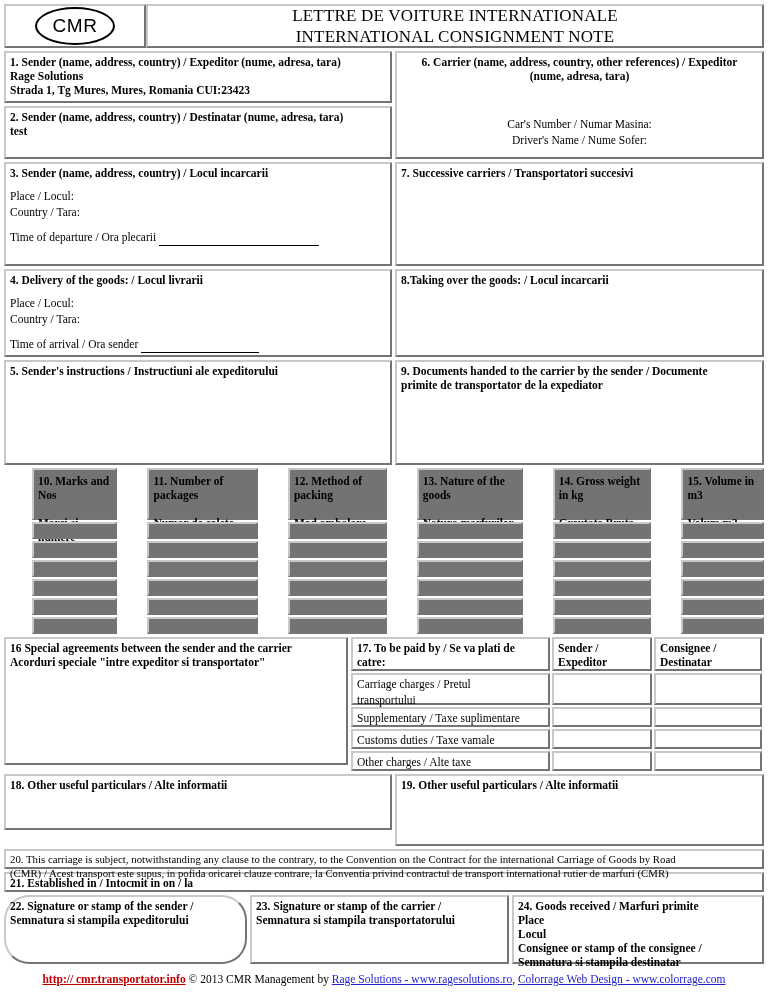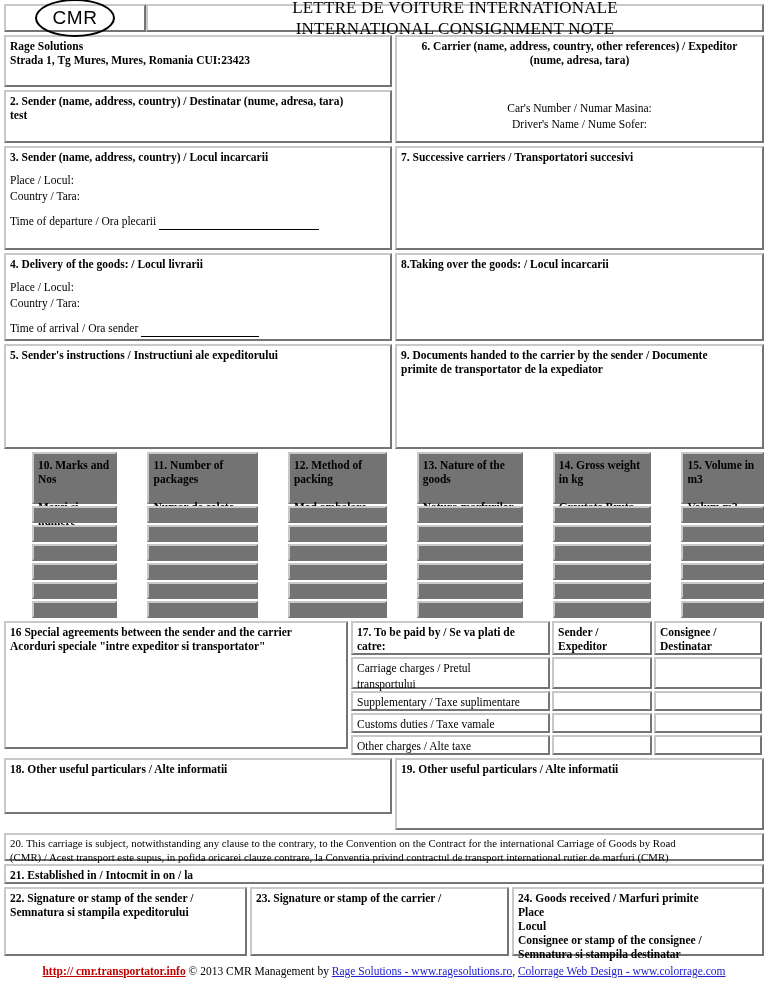--- a/index.html
+++ b/index.html
@@ -27,21 +27,21 @@
     border: 2px outset #c8c8c8;
     box-sizing: border-box;
     background: #ffffff;
     position: relative;
   }
 
   
   .header {
     display: flex;
     width: 760px;
-    height: 28px;
+    height: 44px;
     margin-bottom: 3px;
   }
   .logo-cell {
     width: 142px;
     display: flex;
     align-items: center;
     justify-content: center;
   }
   .title-cell {
     flex: 1;
@@ -149,20 +149,21 @@
     </div>
     <div class="box title-cell">
       <div class="title-line">LETTRE DE VOITURE INTERNATIONALE</div>
       <div class="title-line">INTERNATIONAL CONSIGNMENT NOTE</div>
     </div>
   </div>
 
   <div class="row2">
     <div class="colL">
       <div class="fld" style="height:52px;">
+        <div class="lbl">1. Sender (name, address, country) / Expeditor (nume, adresa, tara)</div>
         <div class="val">Rage Solutions</div>
         <div class="val">Strada 1, Tg Mures, Mures, Romania CUI:23423</div>
       </div>
       <div class="fld" style="height:53px;">
         <div class="lbl">2. Sender (name, address, country) / Destinatar (nume, adresa, tara)</div>
         <div class="val">test</div>
       </div>
     </div>
     <div class="colR">
       <div class="fld" style="height:108px;">
@@ -370,36 +371,37 @@
         <div class="lbl">18. Other useful particulars / Alte informatii</div>
       </div>
     </div>
     <div class="colR">
       <div class="fld" style="height:72px;">
         <div class="lbl">19. Other useful particulars / Alte informatii</div>
       </div>
     </div>
   </div>
 
-  <div class="full fld" style="height:28px;">
+  <div class="full fld" style="height:20px;">
     <div class="plain" style="font-size:10.8px;line-height:1.28;">20. This carriage is subject, notwithstanding any clause to the contrary, to the Convention on the Contract for the international Carriage of Goods by Road</div>
     <div class="plain" style="font-size:10.8px;line-height:1.28;">(CMR) / Acest transport este supus, in pofida oricarei clauze contrare, la Conventia privind contractul de transport international rutier de marfuri (CMR)</div>
   </div>
 
   <div class="full fld" style="height:20px;">
     <div class="lbl">21. Established in / Intocmit in on / la</div>
   </div>
 
   <div class="sig-row">
-    <div class="sg sw1" style="height:69px;">
+    <div class="sg sw1" style="height:69px;border-radius:25px;">
       <div class="lbl">22. Signature or stamp of the sender /</div>
       <div class="lbl">Semnatura si stampila expeditorului</div>
     </div>
     <div class="sg sw2" style="height:69px;">
       <div class="lbl">23. Signature or stamp of the carrier /</div>
+      <div class="lbl">Semnatura si stampila transportatorului</div>
     </div>
     <div class="sg sw3" style="height:69px;">
       <div class="lbl">24. Goods received / Marfuri primite</div>
       <div class="lbl">Place</div>
       <div class="lbl">Locul</div>
       <div class="lbl">Consignee or stamp of the consignee /</div>
       <div class="lbl">Semnatura si stampila destinatar</div>
     </div>
   </div>
 

